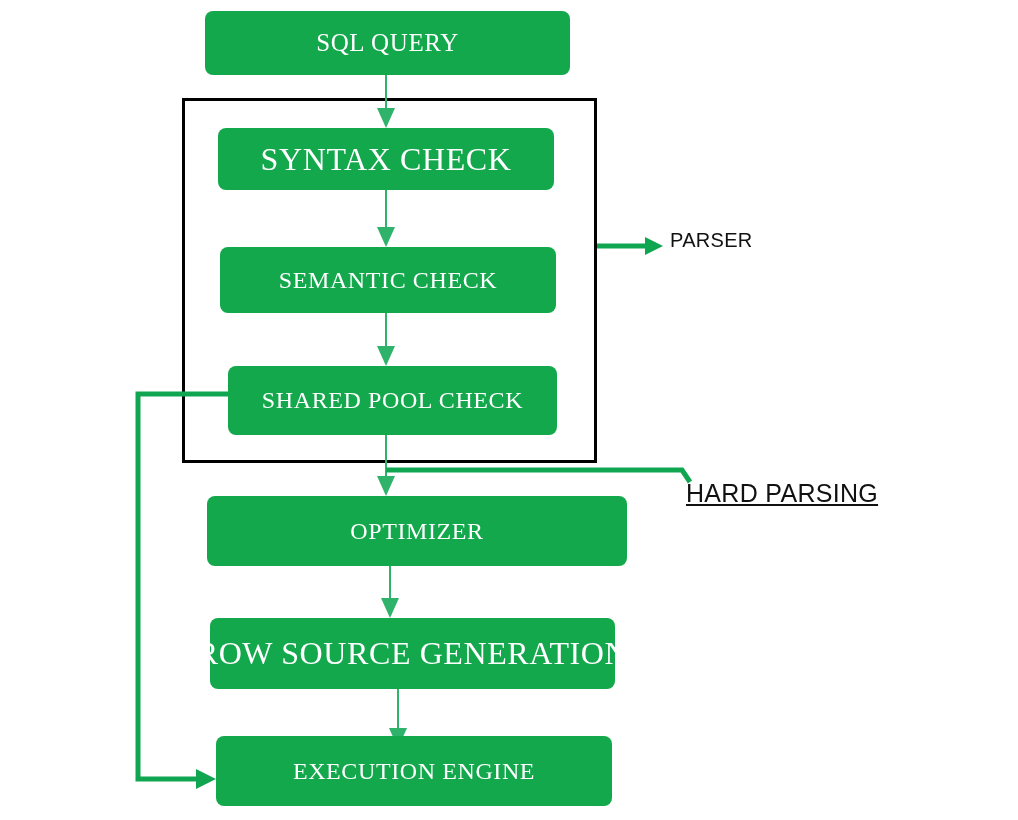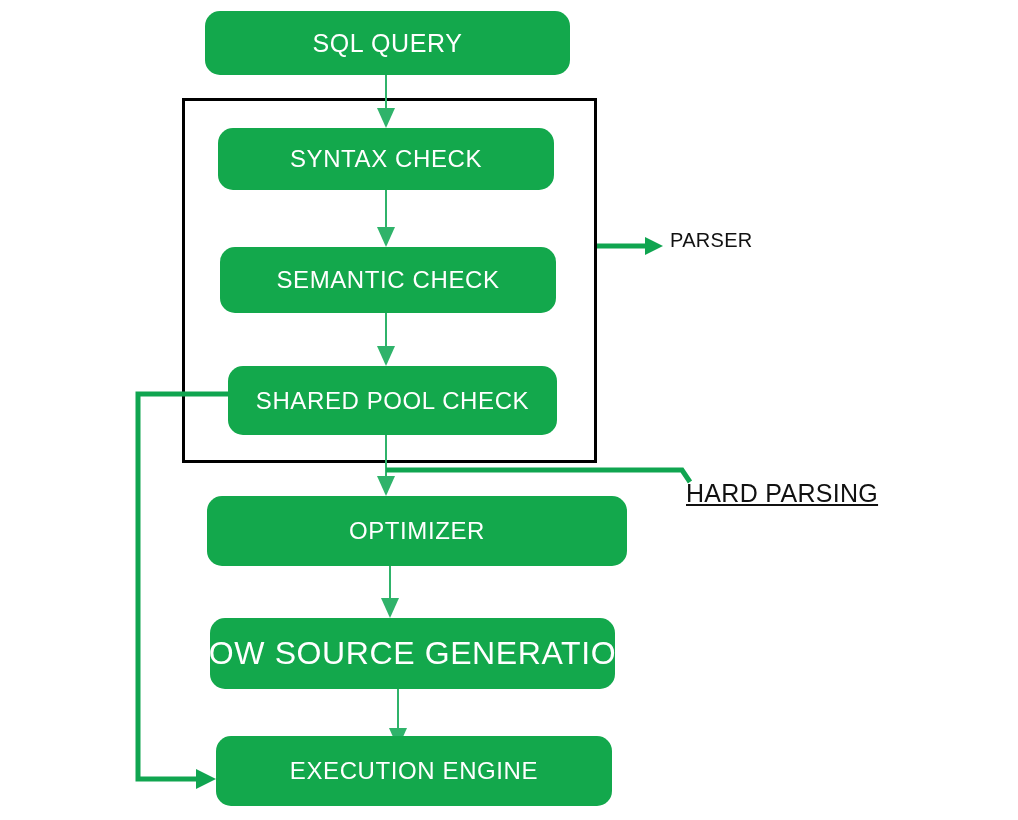--- a/index.html
+++ b/index.html
@@ -13,28 +13,29 @@
   #canvas {
     position: relative;
     width: 1018px;
     height: 820px;
     background: #ffffff;
     overflow: hidden;
   }
   .node {
     position: absolute;
     background: #13a84c;
-    border-radius: 15px;
+    border-radius: 8px;
     color: #ffffff;
     display: flex;
     align-items: center;
     justify-content: center;
     letter-spacing: 0.6px;
     font-weight: 400;
     box-sizing: border-box;
+    font-family: Liberation Serif, serif;
   }
   .node-label {
     display: block;
     white-space: nowrap;
   }
   .parser-frame {
     position: absolute;
     border: 3px solid #000000;
     background: transparent;
     box-sizing: border-box;
@@ -125,21 +126,21 @@
     <g>
       <path class="thick-line" d="M 228 394 L 138 394 L 138 779 L 198 779"></path>
       <polygon class="thick-head" points="216,779 196,769 196,789"></polygon>
     </g>
   </svg>
 
   <div class="node" style="left:205px; top:11px; width:365px; height:64px; font-size:25px;">
     <span class="node-label">SQL QUERY</span>
   </div>
 
-  <div class="node" style="left:218px; top:128px; width:336px; height:62px; font-size:24px;">
+  <div class="node" style="left:218px; top:128px; width:336px; height:62px; font-size:32px;">
     <span class="node-label">SYNTAX CHECK</span>
   </div>
 
   <div class="node" style="left:220px; top:247px; width:336px; height:66px; font-size:24px;">
     <span class="node-label">SEMANTIC CHECK</span>
   </div>
 
   <div class="node" style="left:228px; top:366px; width:329px; height:69px; font-size:24px;">
     <span class="node-label">SHARED POOL CHECK</span>
   </div>

